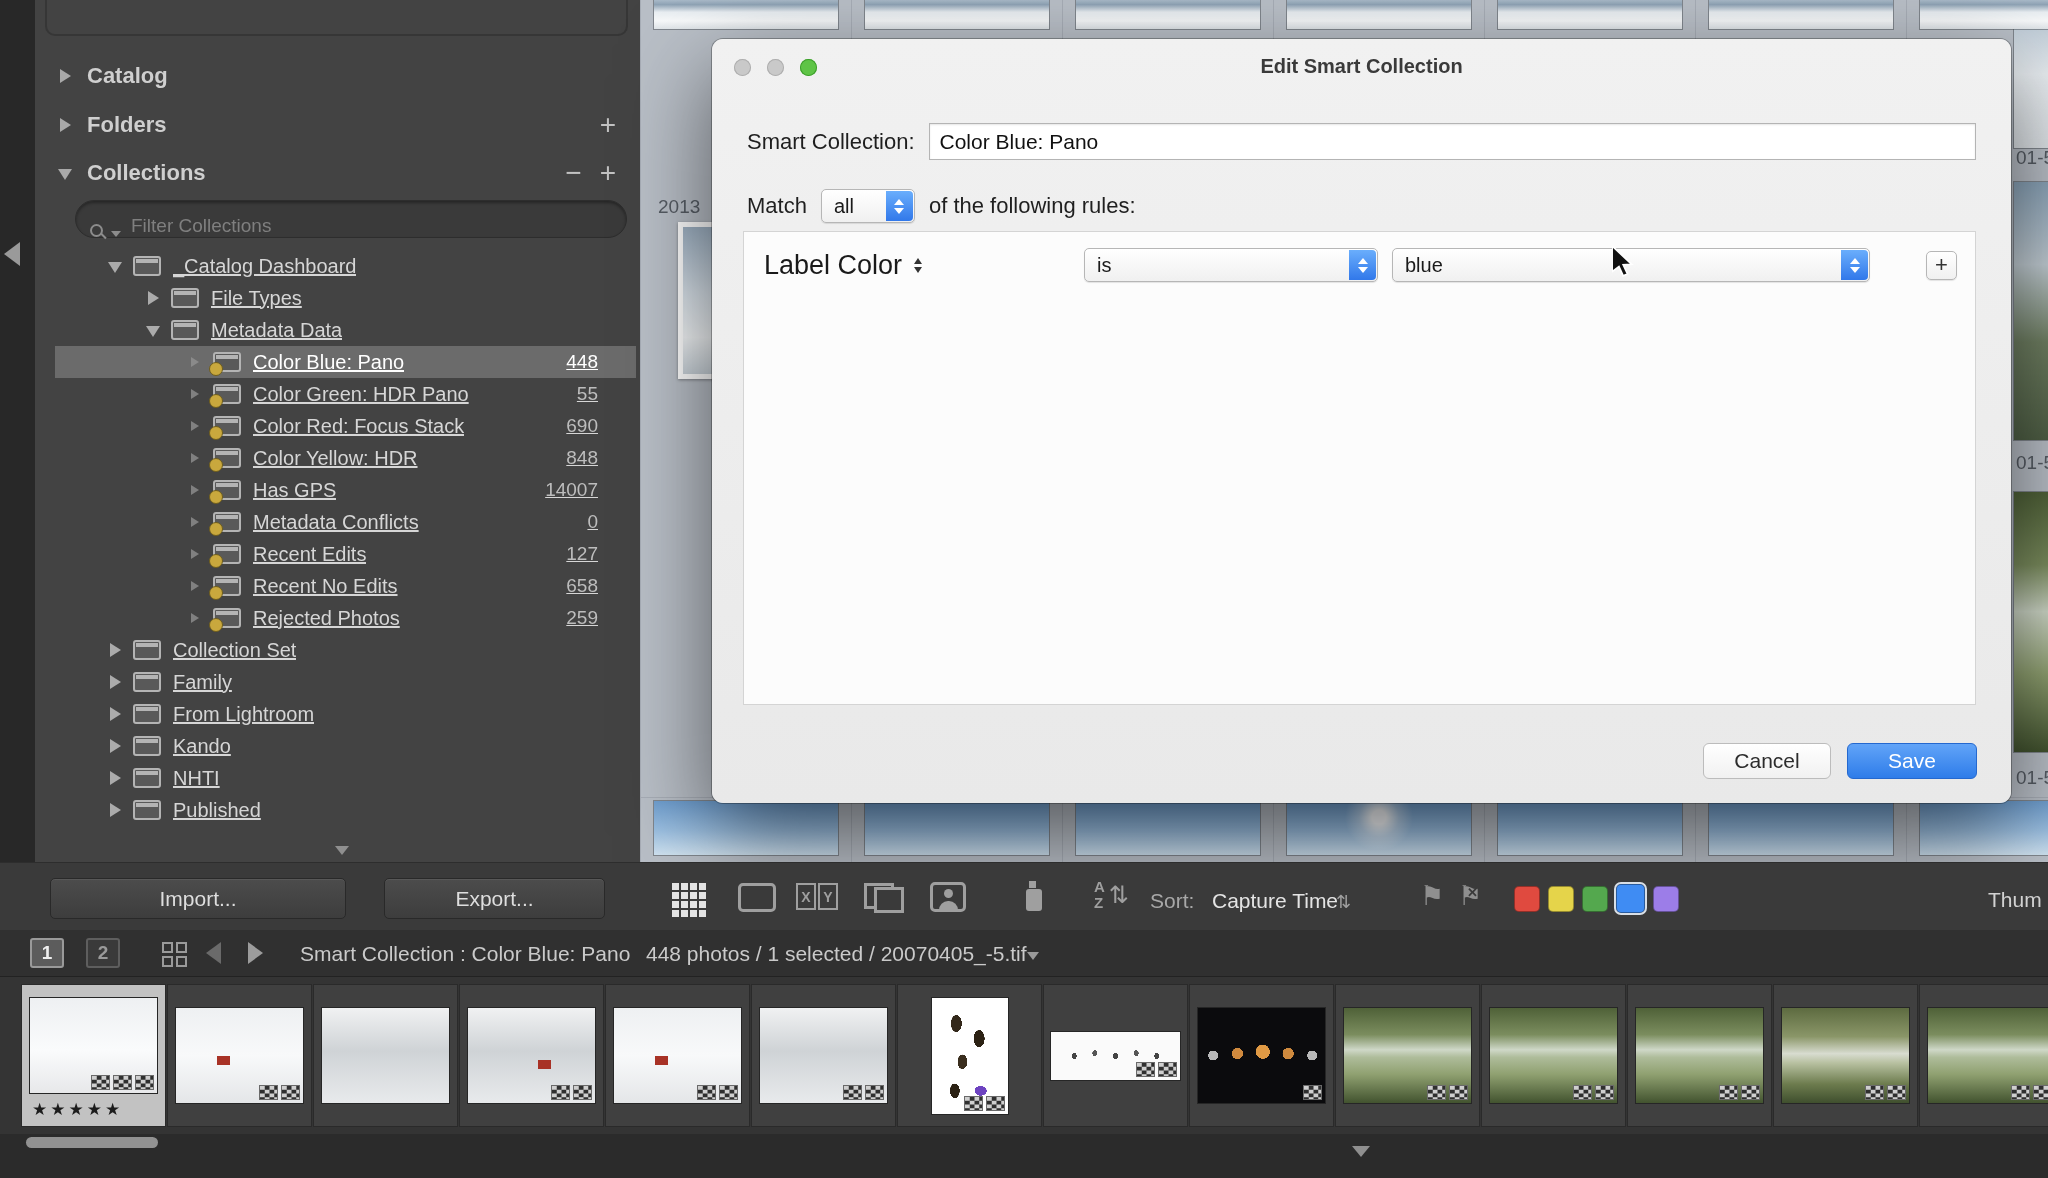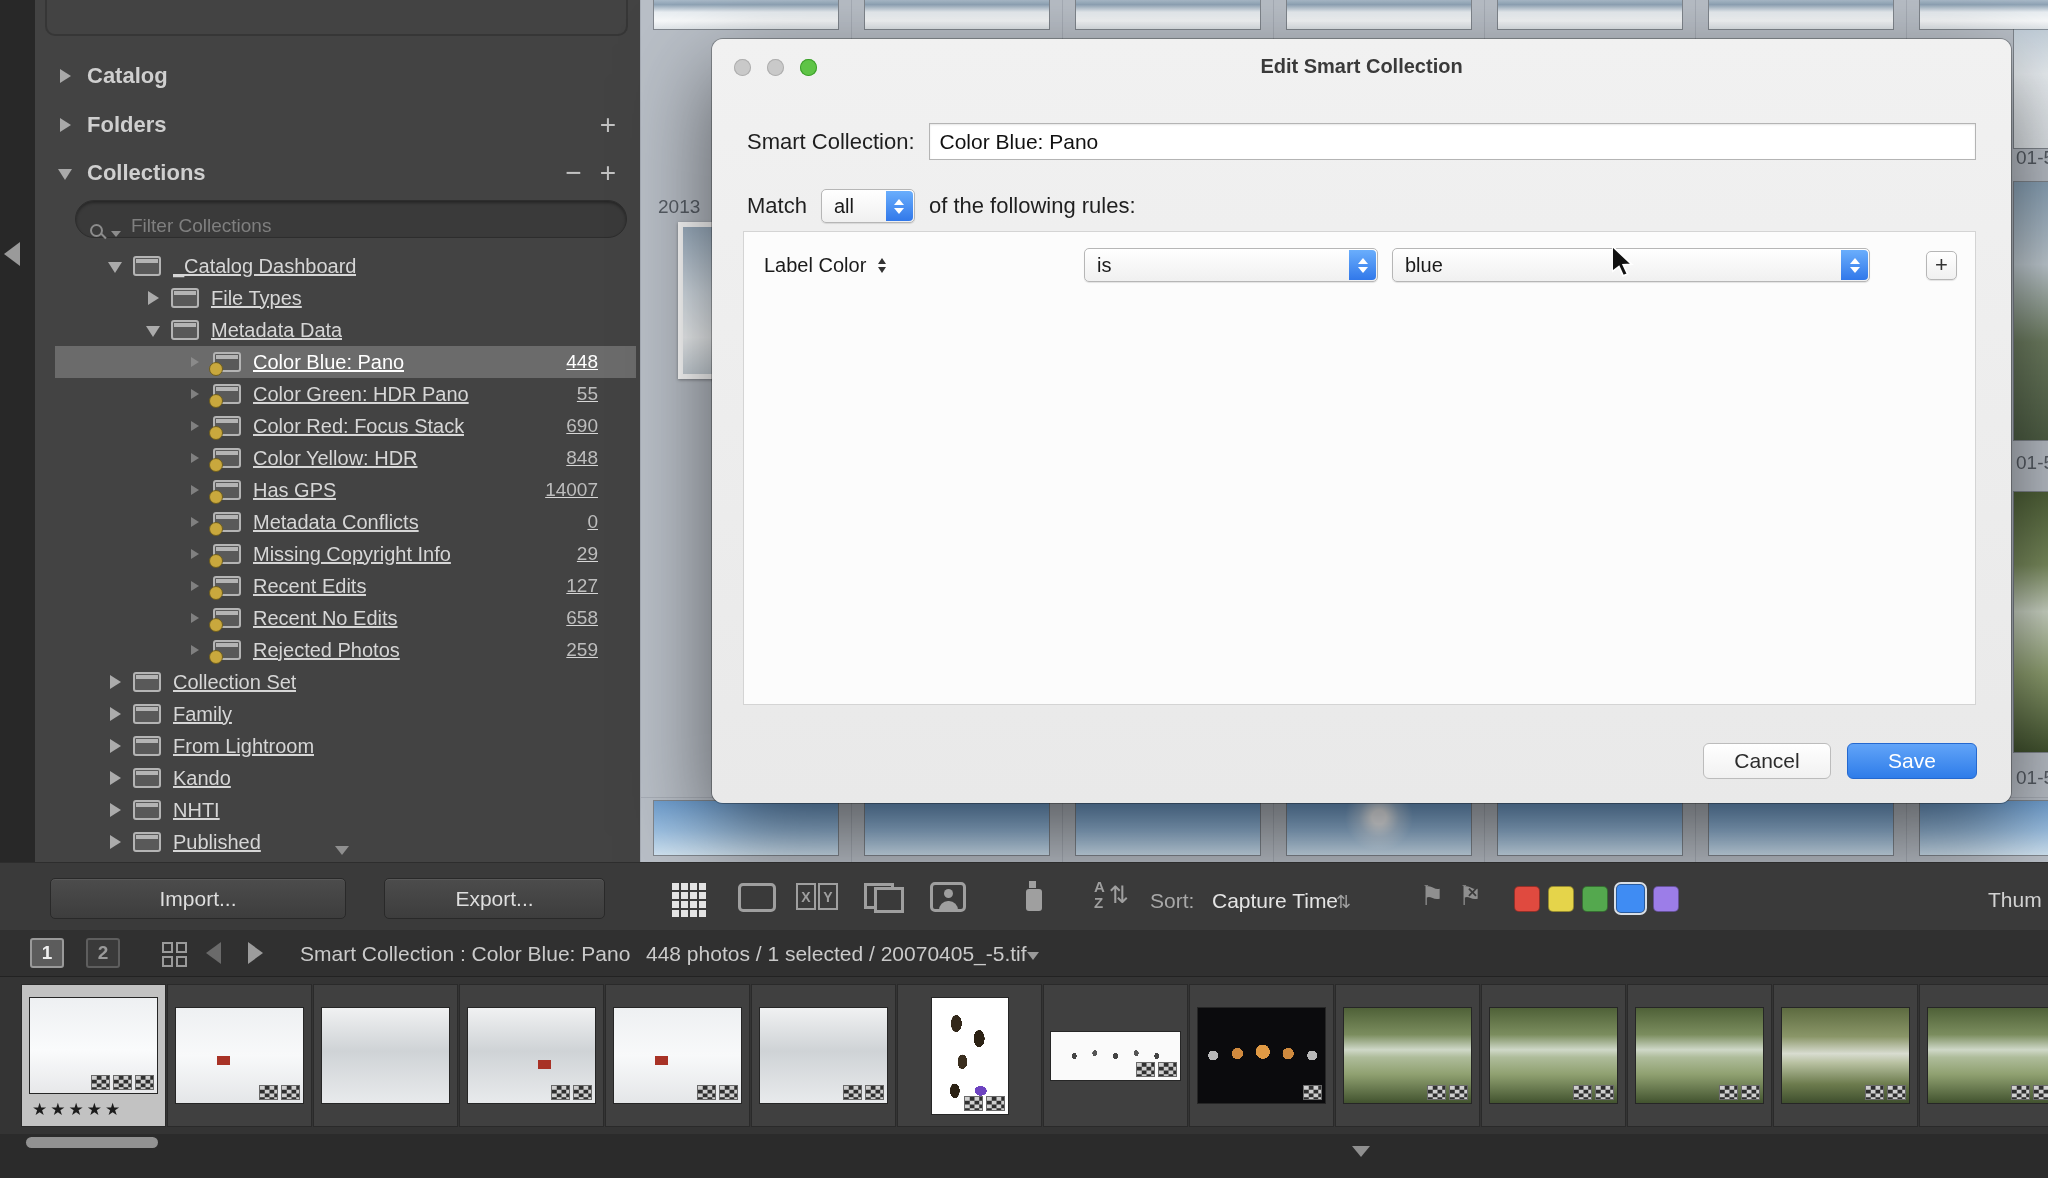--- a/index.html
+++ b/index.html
@@ -94,21 +94,21 @@
   .mac-select{position:relative;height:34px;background:linear-gradient(#ffffff,#f0f0f0);border:1px solid #b6b6b6;
     border-radius:5px;display:flex;align-items:center;padding:0 36px 0 12px;font-size:20px;color:#1a1a1a;
     box-shadow:0 1px 1px rgba(0,0,0,.10);}
   .stepper{position:absolute;right:1px;top:1px;bottom:1px;width:27px;border-radius:0 4px 4px 0;
     background:linear-gradient(#6aaefc,#3178ea);display:flex;flex-direction:column;align-items:center;justify-content:center;gap:3px;}
   .stepper::before{content:'';border-left:5px solid transparent;border-right:5px solid transparent;border-bottom:6px solid #fff;}
   .stepper::after{content:'';border-left:5px solid transparent;border-right:5px solid transparent;border-top:6px solid #fff;}
   .sel-all{width:94px;margin:0 14px;}
   .rules-box{position:absolute;left:31px;right:35px;top:192px;height:474px;background:#fcfcfc;border:1px solid #d4d4d4;}
   .rule-row{display:flex;align-items:center;padding:16px 18px 0 20px;}
-  .field-dd{display:flex;align-items:center;width:300px;font-size:20px;color:#1a1a1a;flex:none;}
+  .field-dd{display:flex;align-items:center;width:300px;font-size:27px;color:#1a1a1a;flex:none;}
   .updown{display:flex;flex-direction:column;gap:3px;margin-left:12px;}
   .updown::before{content:'';border-left:4px solid transparent;border-right:4px solid transparent;border-bottom:6px solid #333;}
   .updown::after{content:'';border-left:4px solid transparent;border-right:4px solid transparent;border-top:6px solid #333;}
   .sel-op{width:294px;flex:none;margin-left:20px;}
   .sel-val{width:478px;flex:none;margin-left:14px;}
   .plus-btn{margin-left:auto;width:31px;height:29px;border:1px solid #b6b6b6;border-radius:5px;
     background:linear-gradient(#ffffff,#f0f0f0);font-size:22px;color:#333;display:flex;align-items:center;
     justify-content:center;box-shadow:0 1px 1px rgba(0,0,0,.10);}
   .dlg-btn{position:absolute;top:704px;height:36px;border-radius:6px;font-size:21px;display:flex;
     align-items:center;justify-content:center;}
@@ -300,26 +300,20 @@
         </div>
         <div class="trow r3">
           <span class="flippy"></span>
           <span class="ic-smart"></span>
           <span class="tlabel">Metadata Conflicts</span>
           <span class="tcount">0</span>
         </div>
         <div class="trow r3">
           <span class="flippy"></span>
           <span class="ic-smart"></span>
-          <span class="tlabel">Missing Copyright Info</span>
-          <span class="tcount">29</span>
-        </div>
-        <div class="trow r3">
-          <span class="flippy"></span>
-          <span class="ic-smart"></span>
           <span class="tlabel">Recent Edits</span>
           <span class="tcount">127</span>
         </div>
         <div class="trow r3">
           <span class="flippy"></span>
           <span class="ic-smart"></span>
           <span class="tlabel">Recent No Edits</span>
           <span class="tcount">658</span>
         </div>
         <div class="trow r3">

